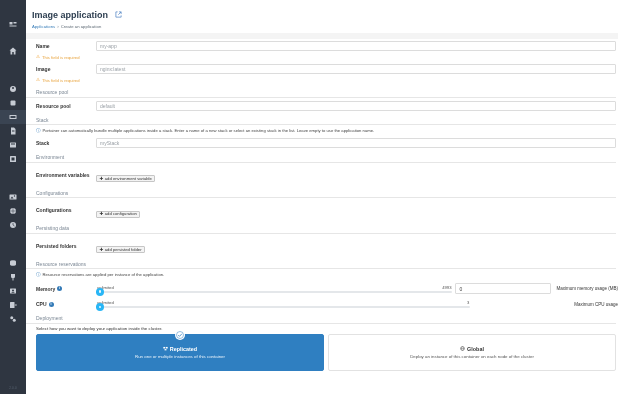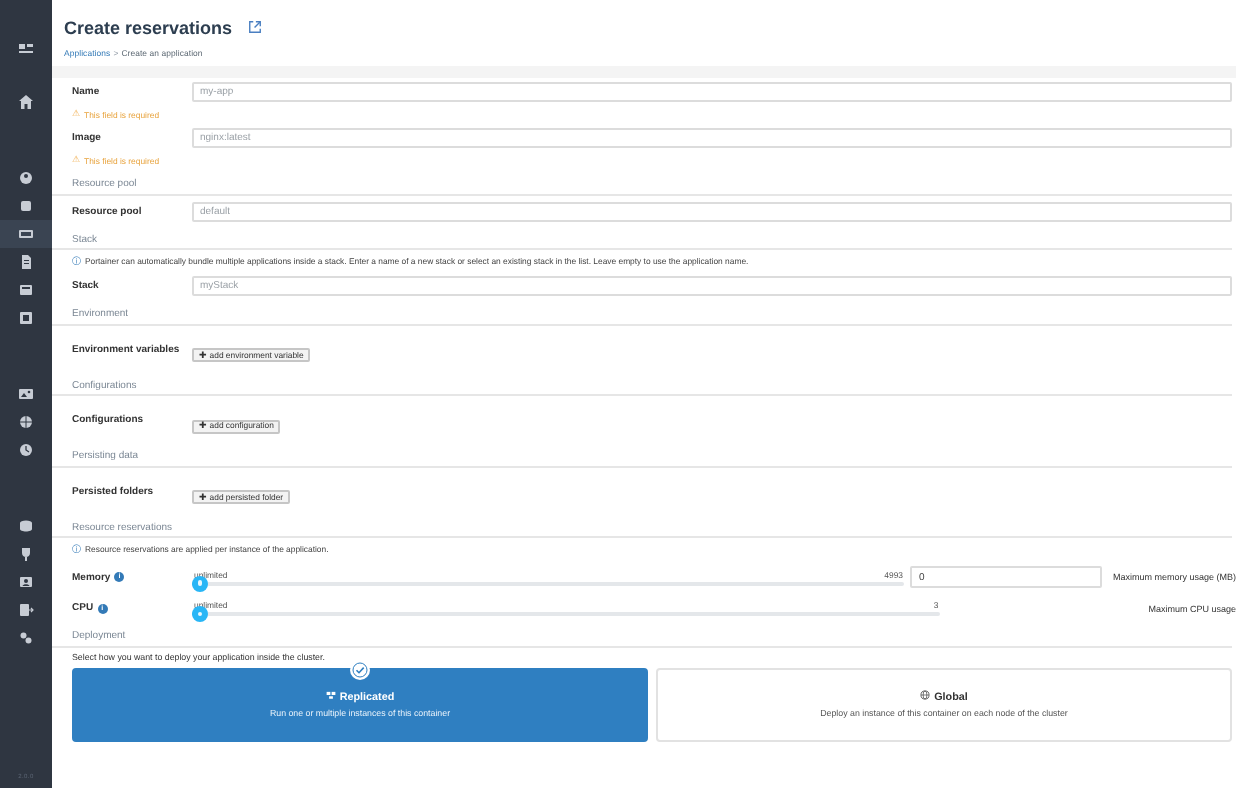--- a/index.html
+++ b/index.html
@@ -372,21 +372,21 @@
         </span>
       </div>
 
     </div>
     <div class="sb-bottom">2.0.0</div>
   </nav>
 
   <div class="main">
 
     <div class="page-head">
-      <span class="page-title">Create reservations</span>
+      <span class="page-title">Image application</span>
       <span class="title-ext">
         <svg viewBox="0 0 16 16">
             <path d="M6 2 H2 V14 H14 V10" stroke="#4a7fc1" stroke-width="1.6" fill="none"></path>
             <path d="M9 2 H14 V7" stroke="#4a7fc1" stroke-width="1.6" fill="none"></path>
             <path d="M14 2 L7.5 8.5" stroke="#4a7fc1" stroke-width="1.6" fill="none"></path>
           </svg>
       </span>
       <div class="breadcrumb">
         <a href="#">Applications</a><span class="sep">&gt;</span><span>Create an application</span>
       </div>

